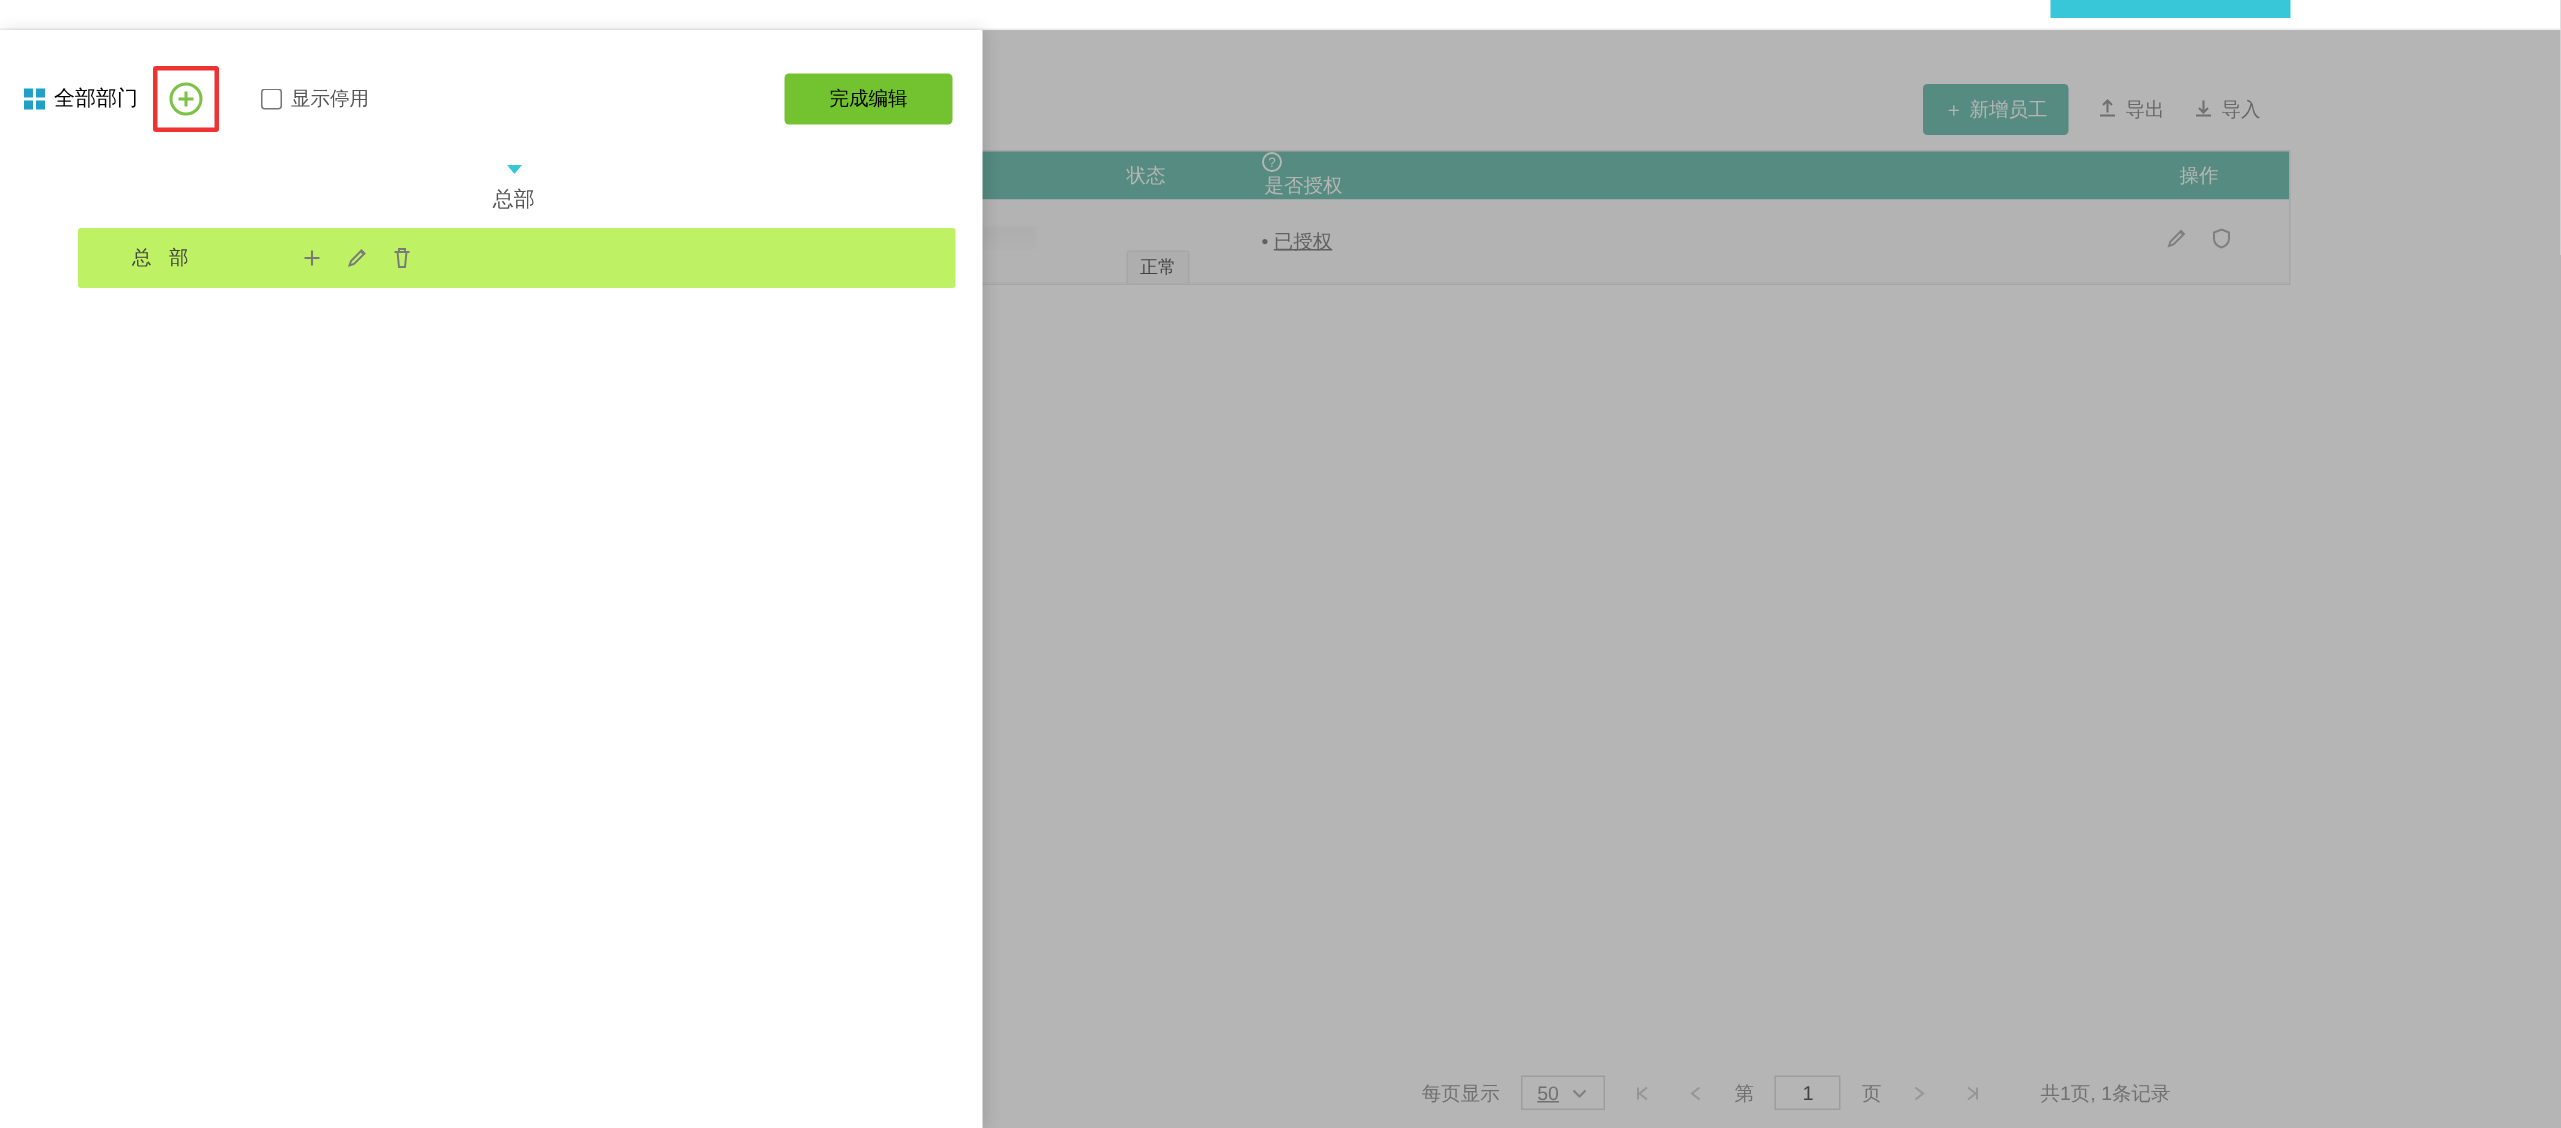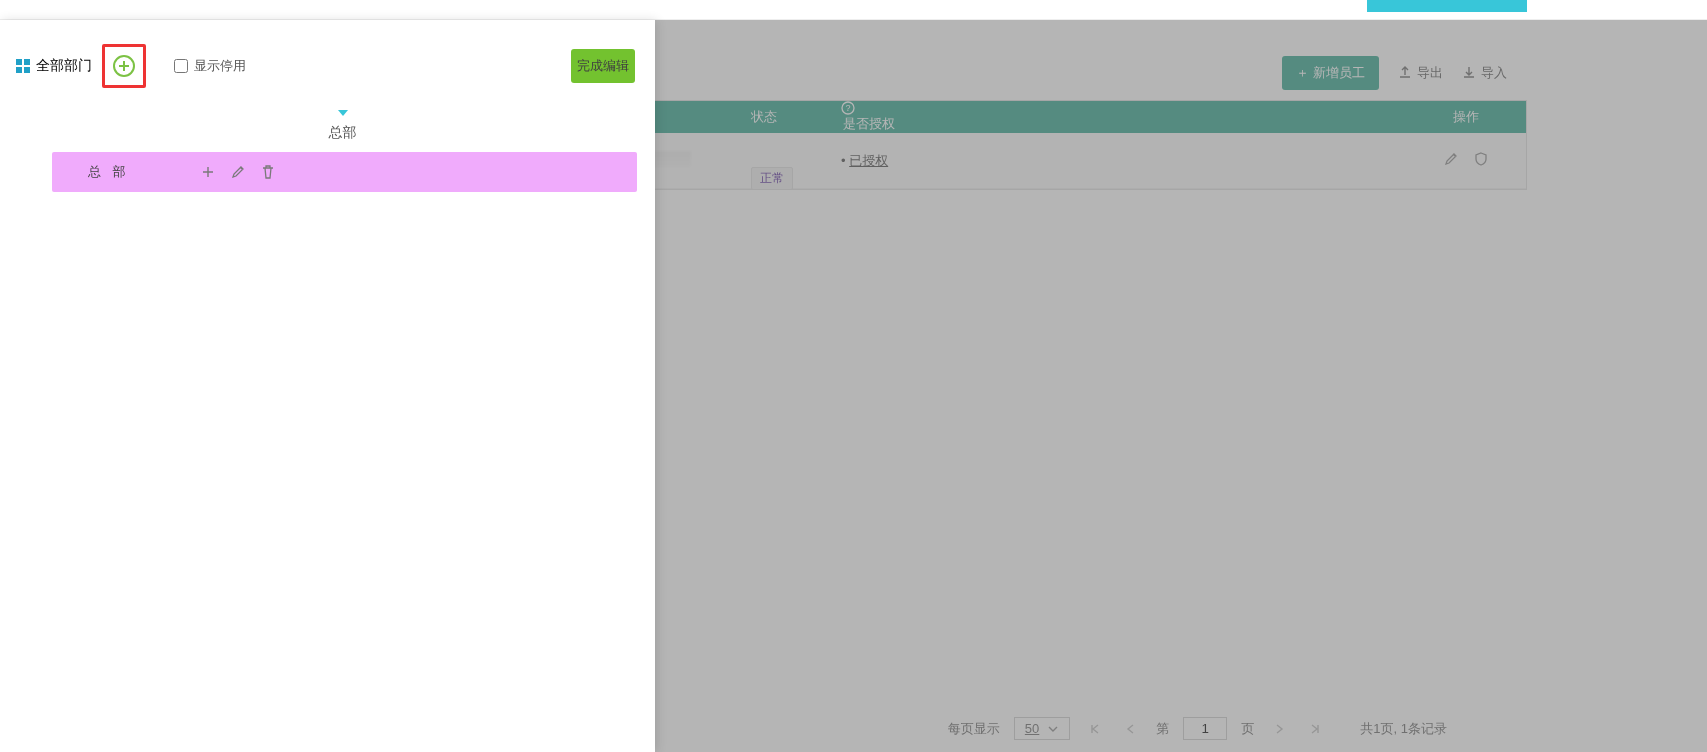--- a/index.html
+++ b/index.html
@@ -90,21 +90,21 @@
     height: 56px;
     border-bottom: 1px solid #eee;
     background: #fbfbfb;
     color: #333;
   }
   .status-badge {
     display: inline-block;
     padding: 2px 8px;
     border: 1px solid #ddd;
     background: #f0f0f0;
-    color: #4c1d95;
+    color: #000000;
     font-size: 12px;
     border-radius: 2px;
     margin-top: 36px;
   }
   .auth-link {
     text-decoration: underline;
     color: #444;
   }
   .auth-dot::before {
     content: "• ";
@@ -185,39 +185,39 @@
     content: ""; position: absolute; background: #7cc244;
     left: 50%; top: 50%; transform: translate(-50%,-50%);
   }
   .plus-circle::before { width: 10px; height: 2px; }
   .plus-circle::after  { width: 2px;  height: 10px; }
   .chk-label { display: inline-flex; align-items: center; gap: 6px; color: #555; margin-left: 18px; }
   .chk-label input { width: 14px; height: 14px; }
   .finish-btn {
     margin-left: auto;
     background: #73c22f;
-    color: #404040;
+    color: #000000;
     border: none;
     border-radius: 3px;
-    padding: 8px 6px;
+    padding: 8px 30px;
     font-size: 13px;
     cursor: pointer;
   }
   .tree { margin-top: 22px; padding-left: 34px; }
   .tree-root { display: flex; align-items: center; gap: 8px; color: #555; font-size: 14px; flex-direction: column; }
   .caret-down {
     width: 0; height: 0;
     border-left: 5px solid transparent;
     border-right: 5px solid transparent;
     border-top: 6px solid #38c6d9;
   }
   .tree-node {
     margin-top: 10px;
     margin-left: 2px;
-    background: #f0abfc;
+    background: #bef264;
     height: 40px;
     display: flex;
     align-items: center;
     padding: 0 16px 0 36px;
     color: #444;
     width: 585px;
     border-radius: 2px;
   }
   .tree-node .label { letter-spacing: 4px; }
   .node-actions {

